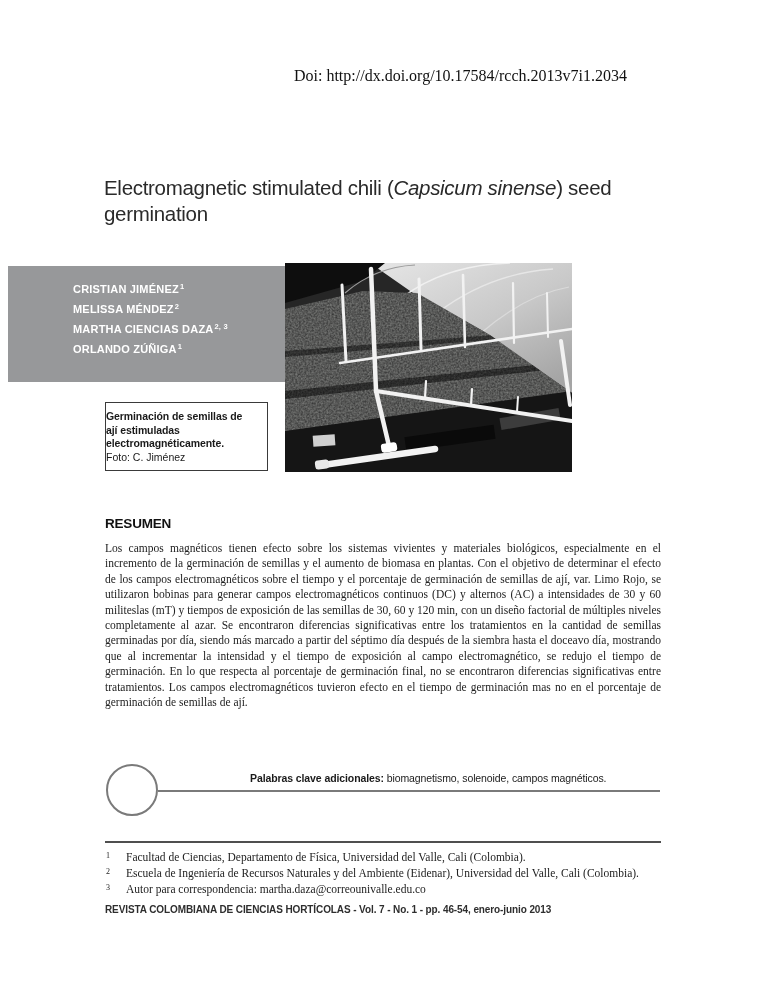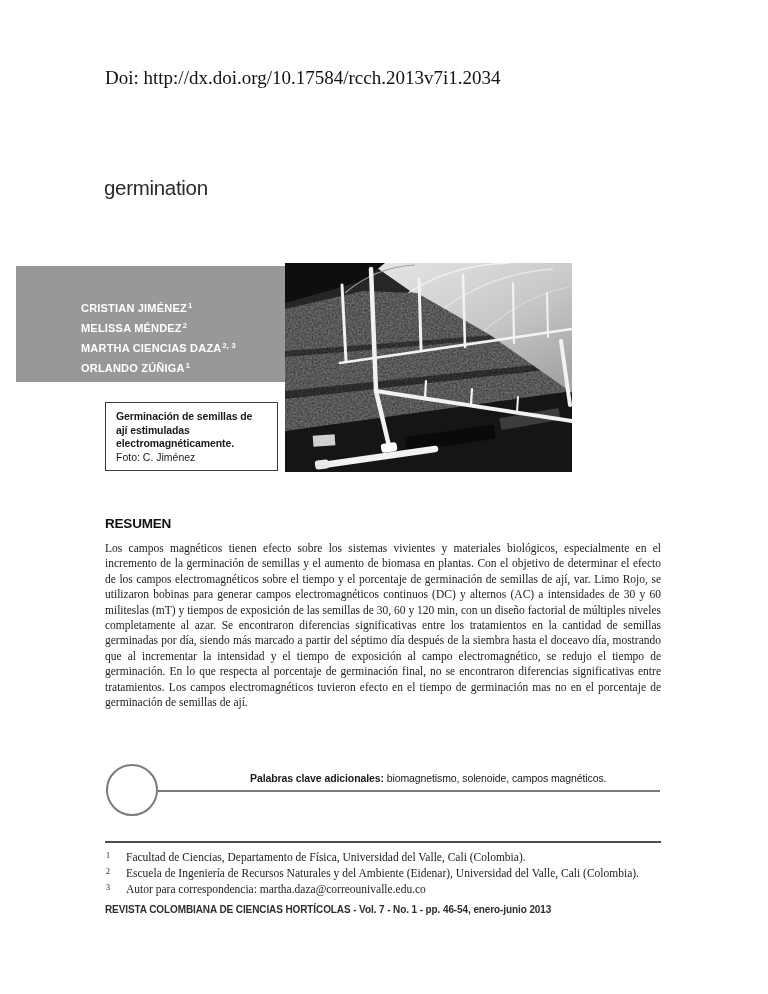--- a/index.html
+++ b/index.html
@@ -1,42 +1,42 @@
 <!DOCTYPE html>
 <html lang="es"><head>
 <meta charset="utf-8">
 <style>
   html,body { margin:0; padding:0; background:#ffffff; }
   .page {
     position:relative; width:768px; height:994px; background:#ffffff;
     font-family:"Liberation Sans", sans-serif; overflow:hidden;
   }
   .doi {
-    position:absolute; top:67px; left:105px; width:522px; text-align:left;
-    font-family:"Liberation Serif", serif; font-size:19px; color:#111;
+    position:absolute; top:67px; left:105px; width:522px; text-align:right;
+    font-family:"Liberation Serif", serif; font-size:16px; color:#111;
   }
   .title-es {
     position:absolute; left:104px; top:99px; font-size:20.5px; font-weight:bold;
     line-height:26px; letter-spacing:-0.5px; color:#1d1d1d;
   }
   .title-en {
     position:absolute; left:104px; top:175px; font-size:20.5px; font-weight:normal;
     line-height:26px; letter-spacing:-0.3px; color:#2a2a2a;
   }
   .authors-box {
-    position:absolute; left:16px; top:266px; width:283px; height:116px;
-    background:#97989a; box-sizing:border-box; padding:33px 0 0 65px;
+    position:absolute; left:8px; top:266px; width:283px; height:116px;
+    background:#97989a; box-sizing:border-box; padding:14px 0 0 65px;
   }
   .author { color:#ffffff; font-size:11px; font-weight:bold; line-height:19px; letter-spacing:0.2px; }
   .sup { font-size:7.5px; position:relative; top:-4px; margin-left:1px; }
   .photo { position:absolute; left:285px; top:263px; width:287px; height:209px; }
   .photo svg { display:block; }
   .caption-box {
     position:absolute; left:105px; top:402px; width:150px;
-    border:1px solid #3a3a3a; padding:7px 11px 6px 10px; background:#fff;
+    border:1px solid #3a3a3a; padding:7px 11px 6px 0; background:#fff;
   }
   .caption-title { font-size:10.5px; font-weight:bold; line-height:13.5px; color:#1a1a1a; letter-spacing:-0.1px; }
   .caption-credit { font-size:10.5px; line-height:13.5px; color:#1a1a1a; }
   .abstract-head {
     position:absolute; left:105px; top:516px; font-size:13.5px; font-weight:bold;
     letter-spacing:-0.2px; color:#111;text-align:right;
   }
   .abstract {
     position:absolute; left:105px; top:541px; width:556px;
     font-family:Liberation Serif, serif; font-size:11.5px; line-height:15.4px;
@@ -67,20 +67,21 @@
 </style>
 </head>
 <body>
 
 <div class="page">
 
   <div class="doi">Doi: http://dx.doi.org/10.17584/rcch.2013v7i1.2034</div>
 
 
   <div class="title-en">
+    <div><span>Electromagnetic stimulated chili (</span><i>Capsicum sinense</i><span>) seed</span></div>
     <div><span>germination</span></div>
   </div>
 
   <div class="authors-box">
     <div class="author"><span>CRISTIAN JIMÉNEZ</span><span class="sup">1</span></div>
     <div class="author"><span>MELISSA MÉNDEZ</span><span class="sup">2</span></div>
     <div class="author"><span>MARTHA CIENCIAS DAZA</span><span class="sup">2, 3</span></div>
     <div class="author"><span>ORLANDO ZÚÑIGA</span><span class="sup">1</span></div>
   </div>
 

